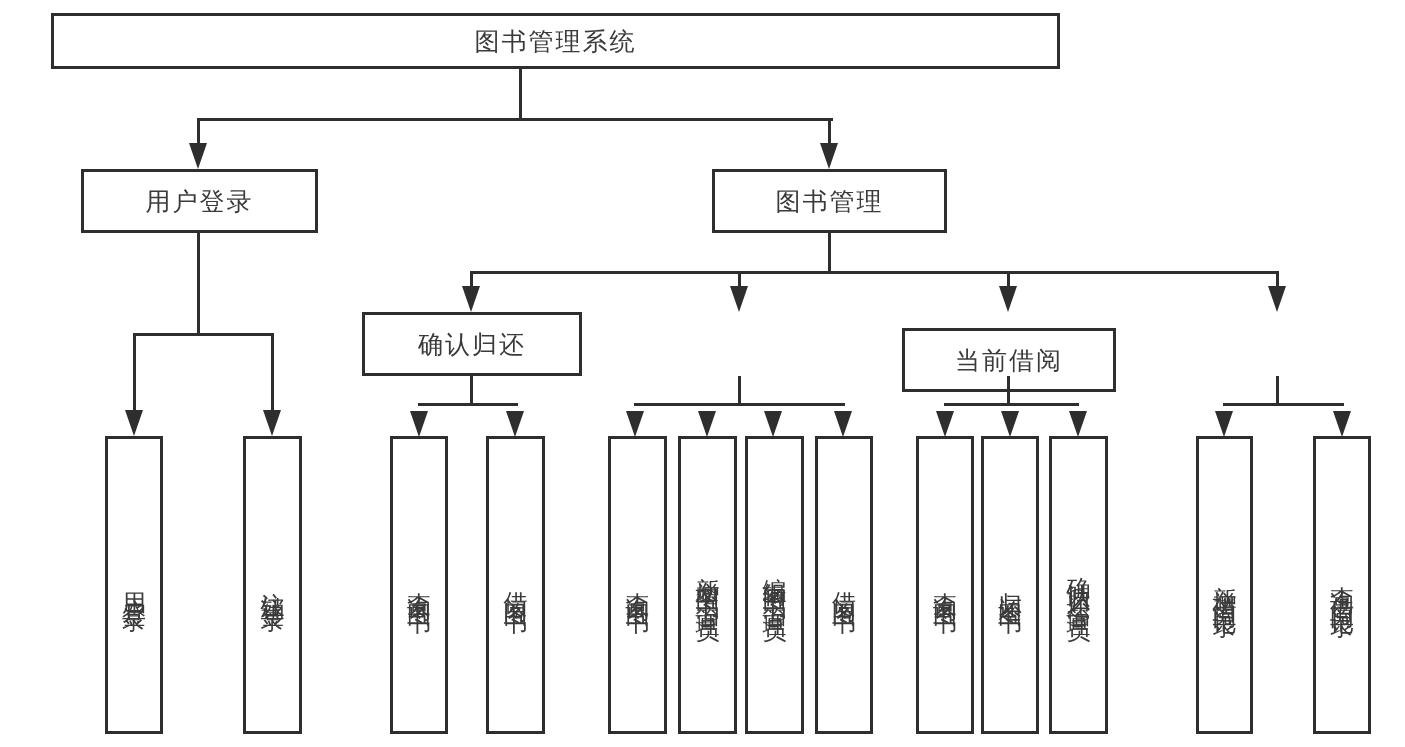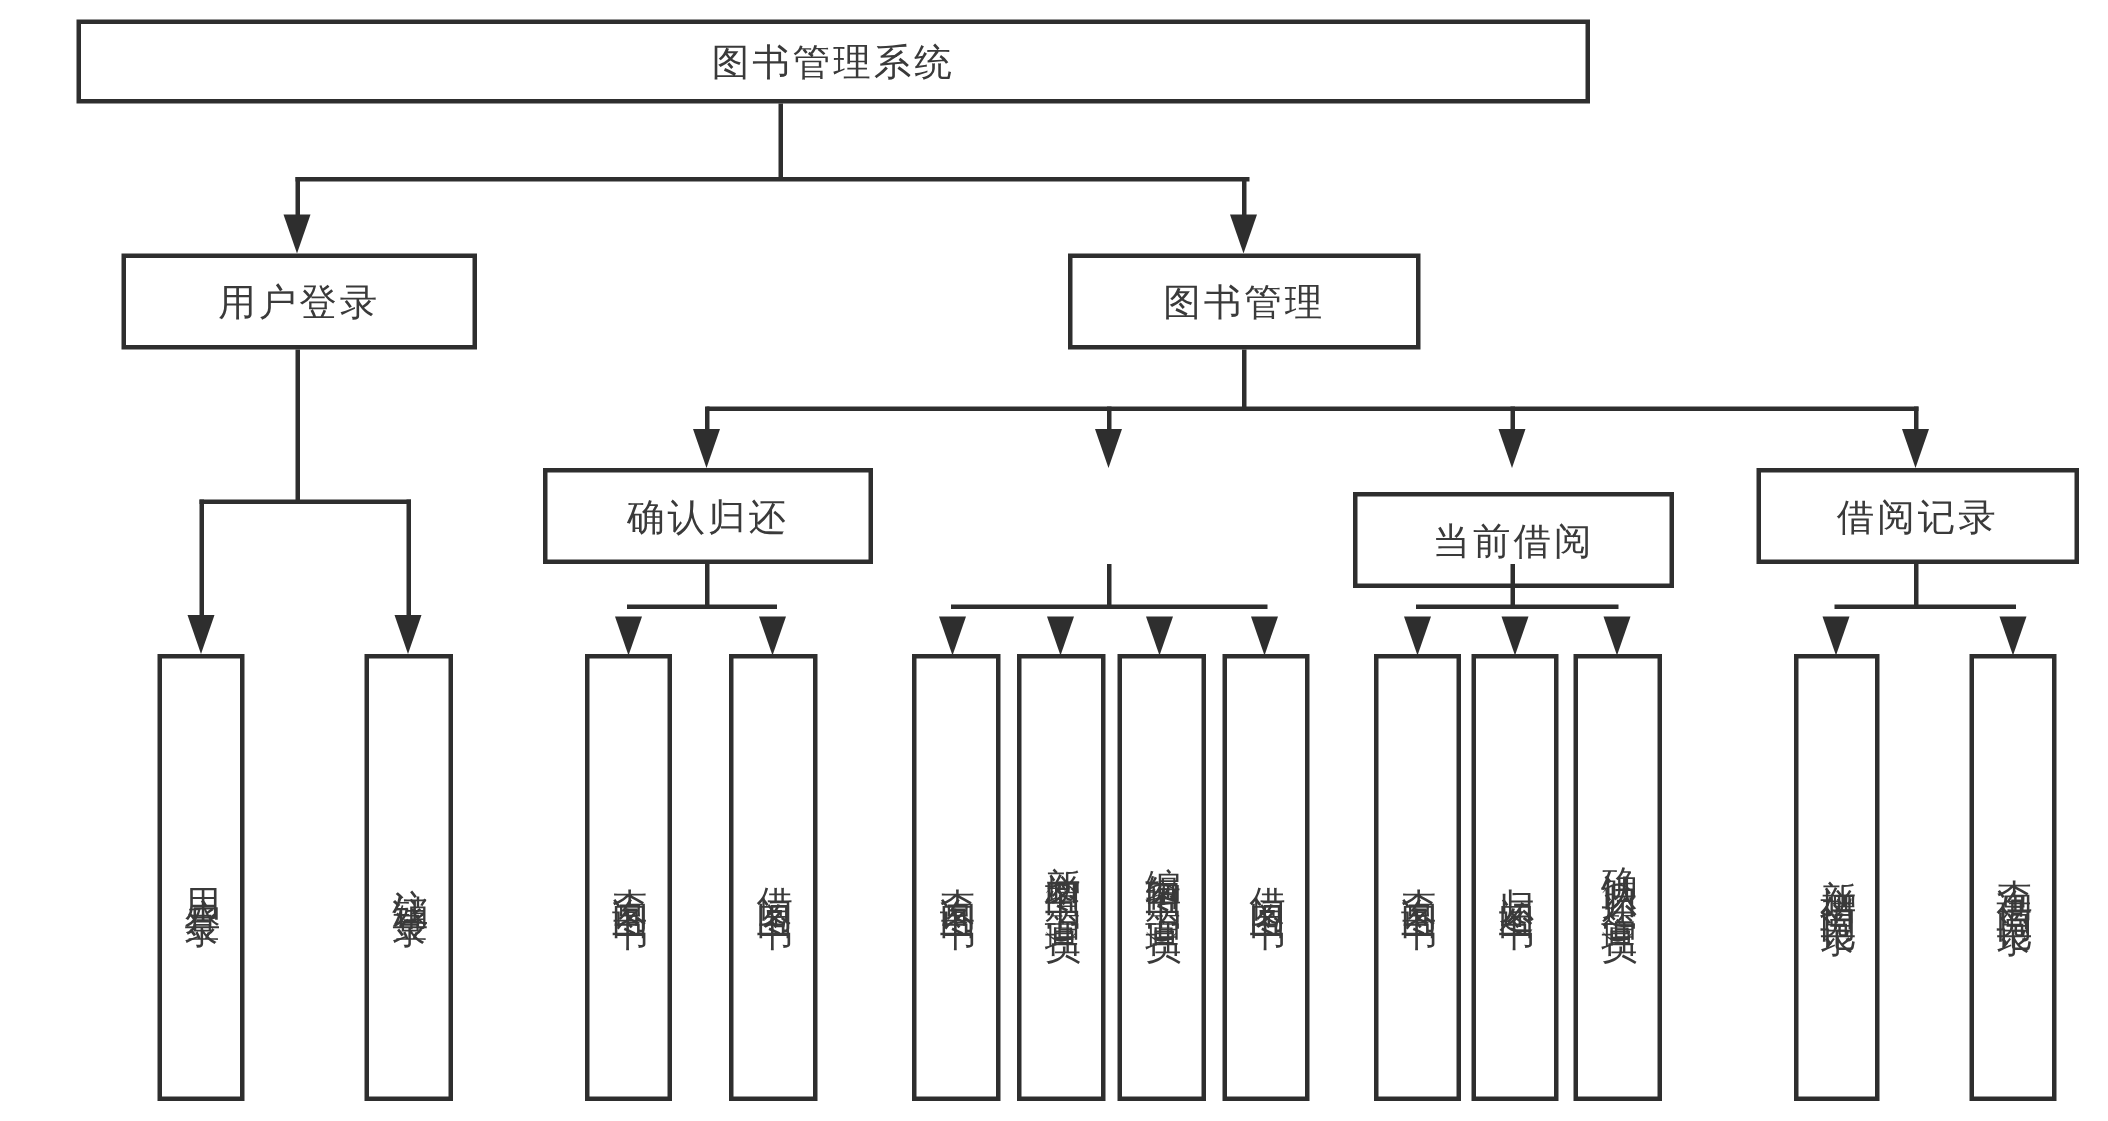--- a/index.html
+++ b/index.html
@@ -71,21 +71,20 @@
   <div class="ln" style="left:738px;top:271px;width:3px;height:18px;"></div>
   <div class="ln" style="left:1007px;top:271px;width:3px;height:18px;"></div>
   <div class="ln" style="left:1276px;top:271px;width:3px;height:18px;"></div>
   <div class="hd" style="left:462px;top:286px;"></div>
   <div class="hd" style="left:730px;top:286px;"></div>
   <div class="hd" style="left:999px;top:286px;"></div>
   <div class="hd" style="left:1268px;top:286px;"></div>
 
   <div class="box" style="left:362px;top:312px;width:220px;height:64px;">确认归还</div>
   <div class="box" style="left:902px;top:328px;width:214px;height:64px;">当前借阅</div>
-  <div class="box" style="left:1171px;top:312px;width:215px;height:64px;">借阅记录</div>
 
   <div class="ln" style="left:470px;top:376px;width:3px;height:30px;"></div>
   <div class="ln" style="left:418px;top:403px;width:100px;height:3px;"></div>
   <div class="hd" style="left:410px;top:411px;"></div>
   <div class="hd" style="left:506px;top:411px;"></div>
 
   <div class="ln" style="left:738px;top:376px;width:3px;height:30px;"></div>
   <div class="ln" style="left:634px;top:403px;width:211px;height:3px;"></div>
   <div class="hd" style="left:626px;top:411px;"></div>
   <div class="hd" style="left:698px;top:411px;"></div>

